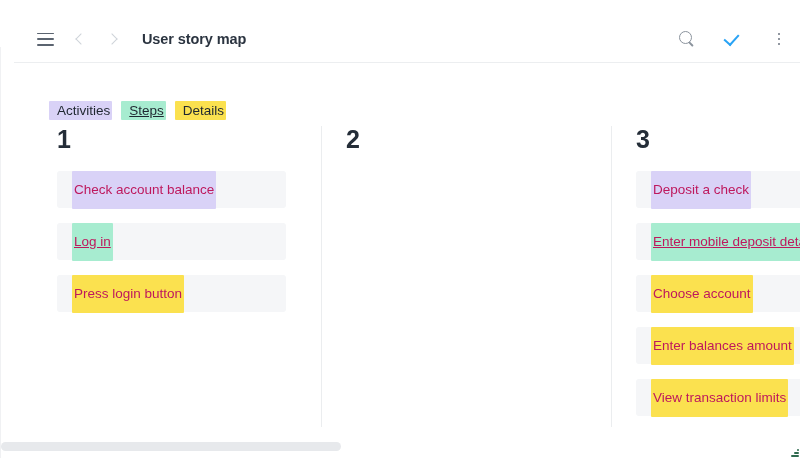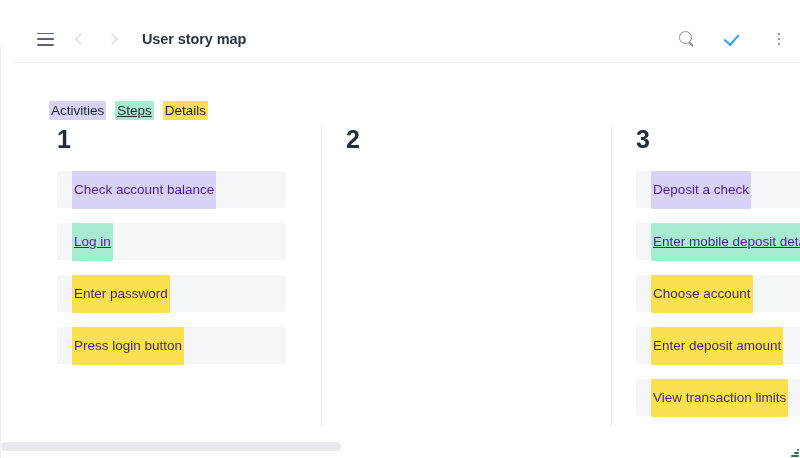--- a/index.html
+++ b/index.html
@@ -168,21 +168,21 @@
     left: 48px;
     display: flex;
     align-items: center;
     gap: 9px;
     white-space: nowrap;
   }
   .legend-chip {
     font-size: 13.5px;
     line-height: 17px;
     color: #1f2730;
-    padding: 1px 2px 1px 2px;
+    padding: 1px 2px 1px 8px;
     border-radius: 1px;
     display: inline-block;
   }
 
   .columns {
     position: absolute;
     top: 0; left: 0;
     width: 800px;
     height: 411px;
   }
@@ -233,21 +233,21 @@
     display: flex;
     align-items: center;
     padding-left: 15px;
     cursor: pointer;
     flex: none;
   }
 
   .card-text {
     font-size: 13.5px;
     line-height: 18px;
-    color: #4c1d95;
+    color: #be185d;
     white-space: nowrap;
     padding: 10px 2px;
     border-radius: 1px;
     display: inline-block;
   }
 
   
   .hl-activities { background: #d9d2f7; }
   .hl-steps      { background: #a7ecd0; text-decoration: underline; }
   .hl-details    { background: #fbe14f; }
@@ -350,23 +350,20 @@
       <div class="col col-1">
         <div class="col-num">1</div>
         <div class="cards">
           <div class="card">
             <span class="card-text hl-activities">Check account balance</span>
           </div>
           <div class="card">
             <span class="card-text hl-steps">Log in</span>
           </div>
           <div class="card">
-            <span class="card-text hl-details">Enter password</span>
-          </div>
-          <div class="card">
             <span class="card-text hl-details">Press login button</span>
           </div>
         </div>
       </div>
 
       <div class="col col-2">
         <div class="col-num">2</div>
       </div>
 
       <div class="col col-3">
@@ -375,21 +372,21 @@
           <div class="card">
             <span class="card-text hl-activities">Deposit a check</span>
           </div>
           <div class="card">
             <span class="card-text hl-steps">Enter mobile deposit details</span>
           </div>
           <div class="card">
             <span class="card-text hl-details">Choose account</span>
           </div>
           <div class="card">
-            <span class="card-text hl-details">Enter deposit amount</span>
+            <span class="card-text hl-details">Enter balances amount</span>
           </div>
           <div class="card">
             <span class="card-text hl-details">View transaction limits</span>
           </div>
         </div>
       </div>
 
     </div>
 
     <div class="hscroll-track">

